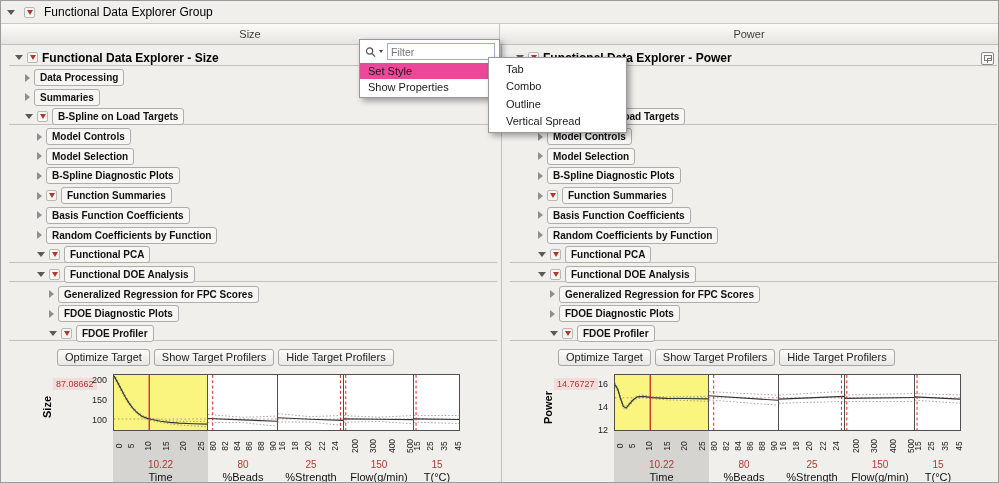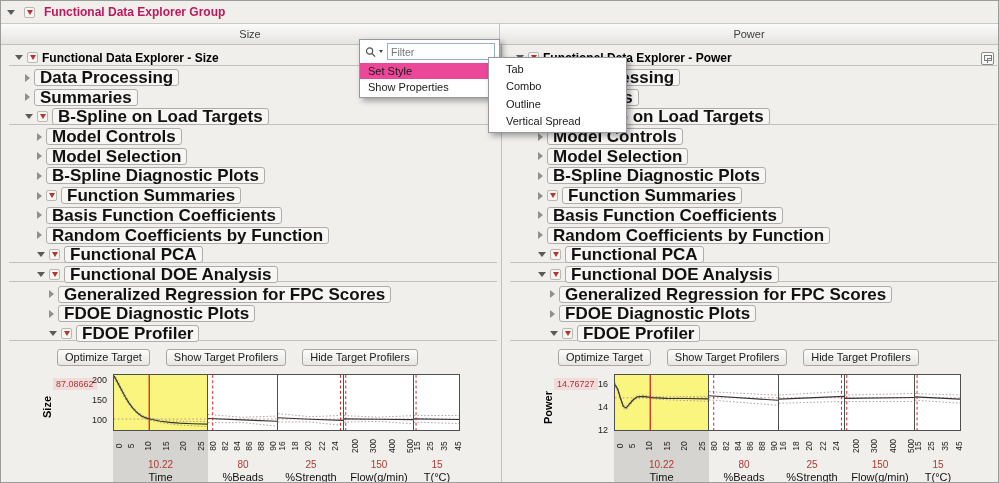--- a/index.html
+++ b/index.html
@@ -1,45 +1,45 @@
 <!DOCTYPE html>
 <html><head>
 <meta charset="utf-8">
 <style>
   html,body{margin:0;padding:0;background:#d8d8d6;}
   .app{position:relative;width:999px;height:483px;background:#f0efec;border:1px solid #9b9b9b;
        box-sizing:border-box;overflow:hidden;font-family:"Liberation Sans",sans-serif;-webkit-font-smoothing:antialiased;}
   
   .group-bar{position:absolute;top:0;left:0;right:0;height:22px;display:flex;align-items:center;gap:5px;
        padding-left:6px;border-bottom:1px solid #d8d7d4;}
-  .gtitle{font-weight:bold;font-size:12px;color:#be185d;}
+  .gtitle{font-weight:normal;font-size:12px;color:#000000;}
   
   .col-headers{position:absolute;top:22px;left:0;right:0;height:22px;display:flex;}
   .col-header{flex:1;display:flex;align-items:center;justify-content:center;font-size:11px;color:#3c3c3c;
        background:linear-gradient(#fbfbfa,#e5e4e1);border-top:1px solid #cac9c6;border-bottom:1px solid #c2c1be;}
   .col-header + .col-header{border-left:1px solid #c2c1be;}
   
   .panel{position:absolute;top:44px;bottom:0;width:498px;padding-top:3px;box-sizing:border-box;overflow:hidden;}
   #panel-0{left:0;}
   #panel-1{left:500px;border-left:1px solid #c2c1be;}
   
   .trow{display:flex;align-items:center;height:19.7px;position:relative;margin-left:8px;}
   .lvl0{padding-left:6px}.lvl1{padding-left:16px}.lvl2{padding-left:28px}.lvl3{padding-left:40px}
   .trow.rule::after{content:"";position:absolute;left:0;right:2px;bottom:2px;border-bottom:1px solid #c2c1be;}
   .tri{width:0;height:0;margin-right:4px;flex:none;}
   .tri.col{border-left:5px solid #8f8f8f;border-top:4px solid transparent;border-bottom:4px solid transparent;}
   .tri.exp{border-top:5px solid #5a5a5a;border-left:4px solid transparent;border-right:4px solid transparent;}
   .redbtn{width:11px;height:11px;background:#f6f5f3;border:1px solid #b9b8b5;border-radius:2px;
        display:inline-flex;align-items:center;justify-content:center;margin-right:4px;flex:none;box-sizing:border-box;}
   .redtri{width:0;height:0;border-top:5px solid #b5372a;border-left:3.5px solid transparent;border-right:3.5px solid transparent;}
   .ptitle{font-weight:bold;font-size:12px;color:#000;white-space:nowrap;z-index:1;}
-  .obox{font-weight:bold;font-size:17px;color:#111;background:#f7f6f4;border:1px solid #aeadaa;border-radius:3px;
+  .obox{font-weight:bold;font-size:10px;color:#111;background:#f7f6f4;border:1px solid #aeadaa;border-radius:3px;
        padding:0 5px;line-height:15px;white-space:nowrap;z-index:1;}
   
-  .btnrow{display:flex;gap:16px;margin:6px 0 0 56px;}
+  .btnrow{display:flex;gap:4px;margin:6px 0 0 56px;}
   .jbtn{font-family:inherit;font-size:11px;color:#222;background:linear-gradient(#fcfcfb,#e8e7e4);
        border:1px solid #a8a7a4;border-radius:3px;padding:1px 7px;height:17px;line-height:13px;white-space:nowrap;}
   
   .profiler{position:relative;height:112px;margin-top:8px;}
   .resp{position:absolute;left:40px;top:10px;height:46px;font-size:11px;font-weight:bold;color:#000;
        writing-mode:vertical-rl;transform:rotate(180deg);text-align:center;}
   .pred{position:absolute;left:52px;top:4px;background:#f2dcdb;color:#a63a30;font-size:9px;padding:1px 3px;}
   .yticks{position:absolute;left:86px;top:0;width:23px;height:57px;}
   .ytick{position:absolute;right:3px;width:100%;text-align:right;font-size:9px;color:#222;line-height:10px;}
   .pcells{position:absolute;left:112px;top:0;display:flex;}

